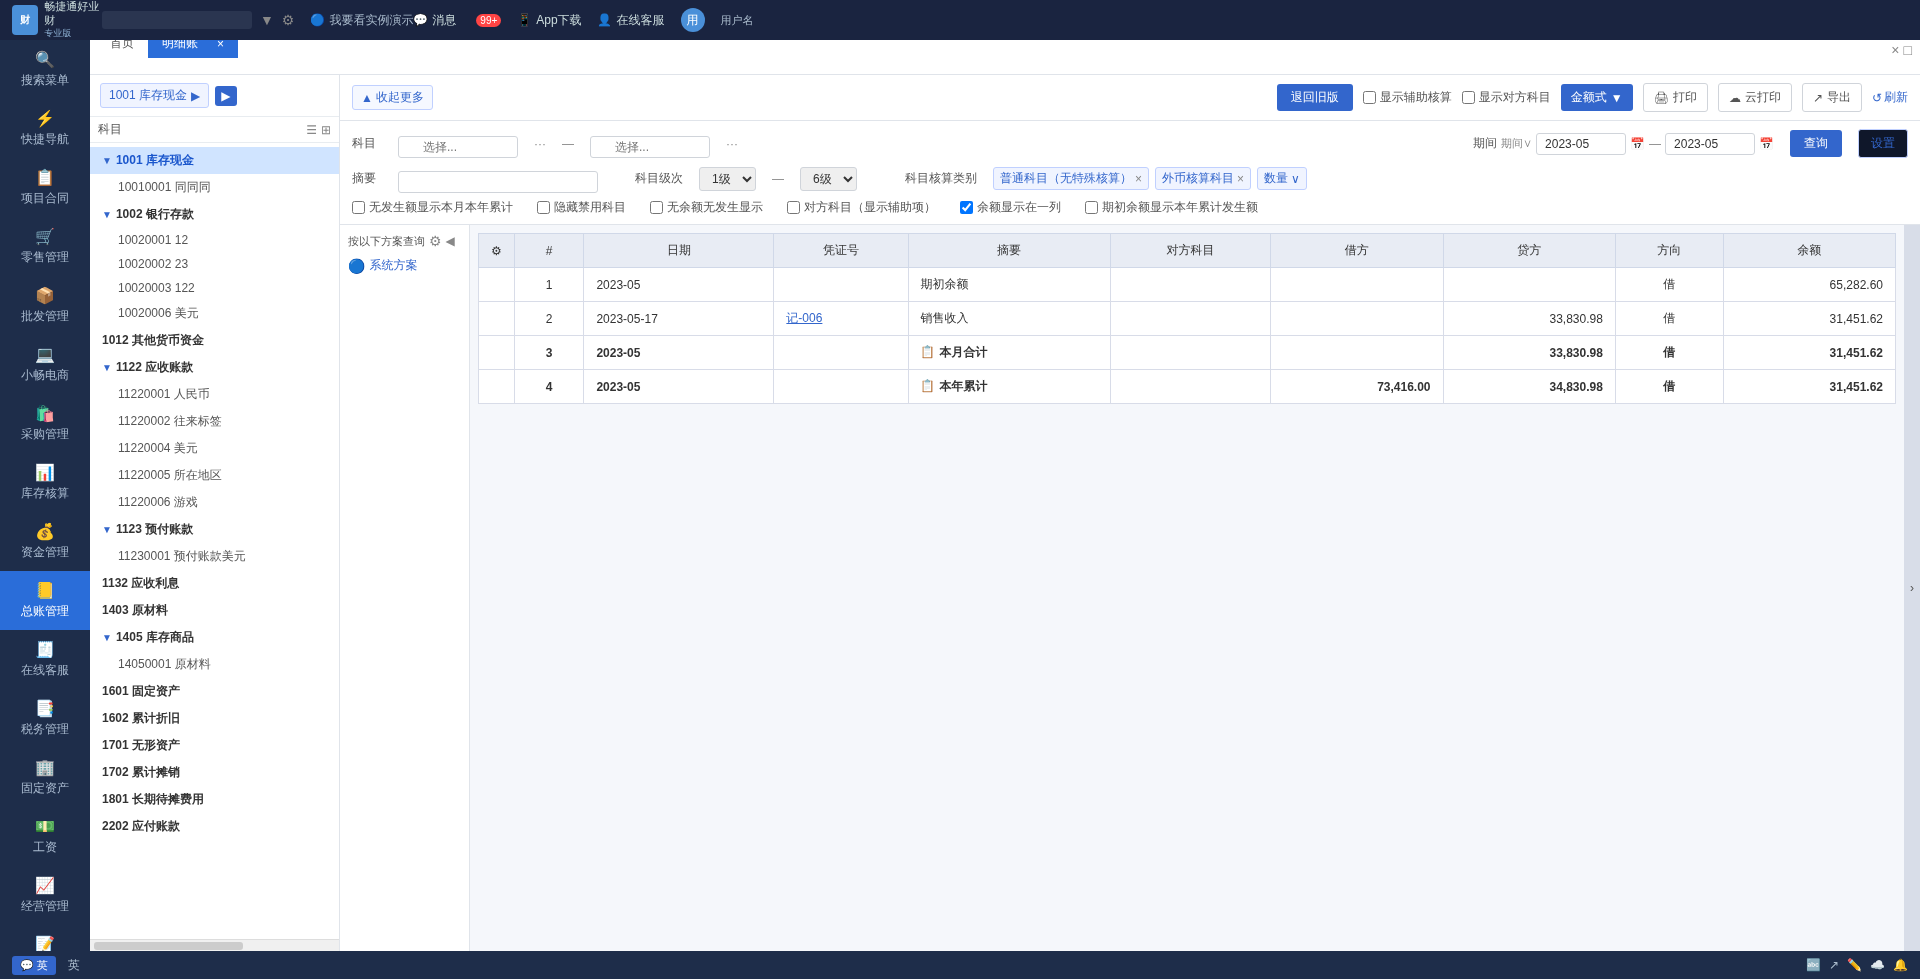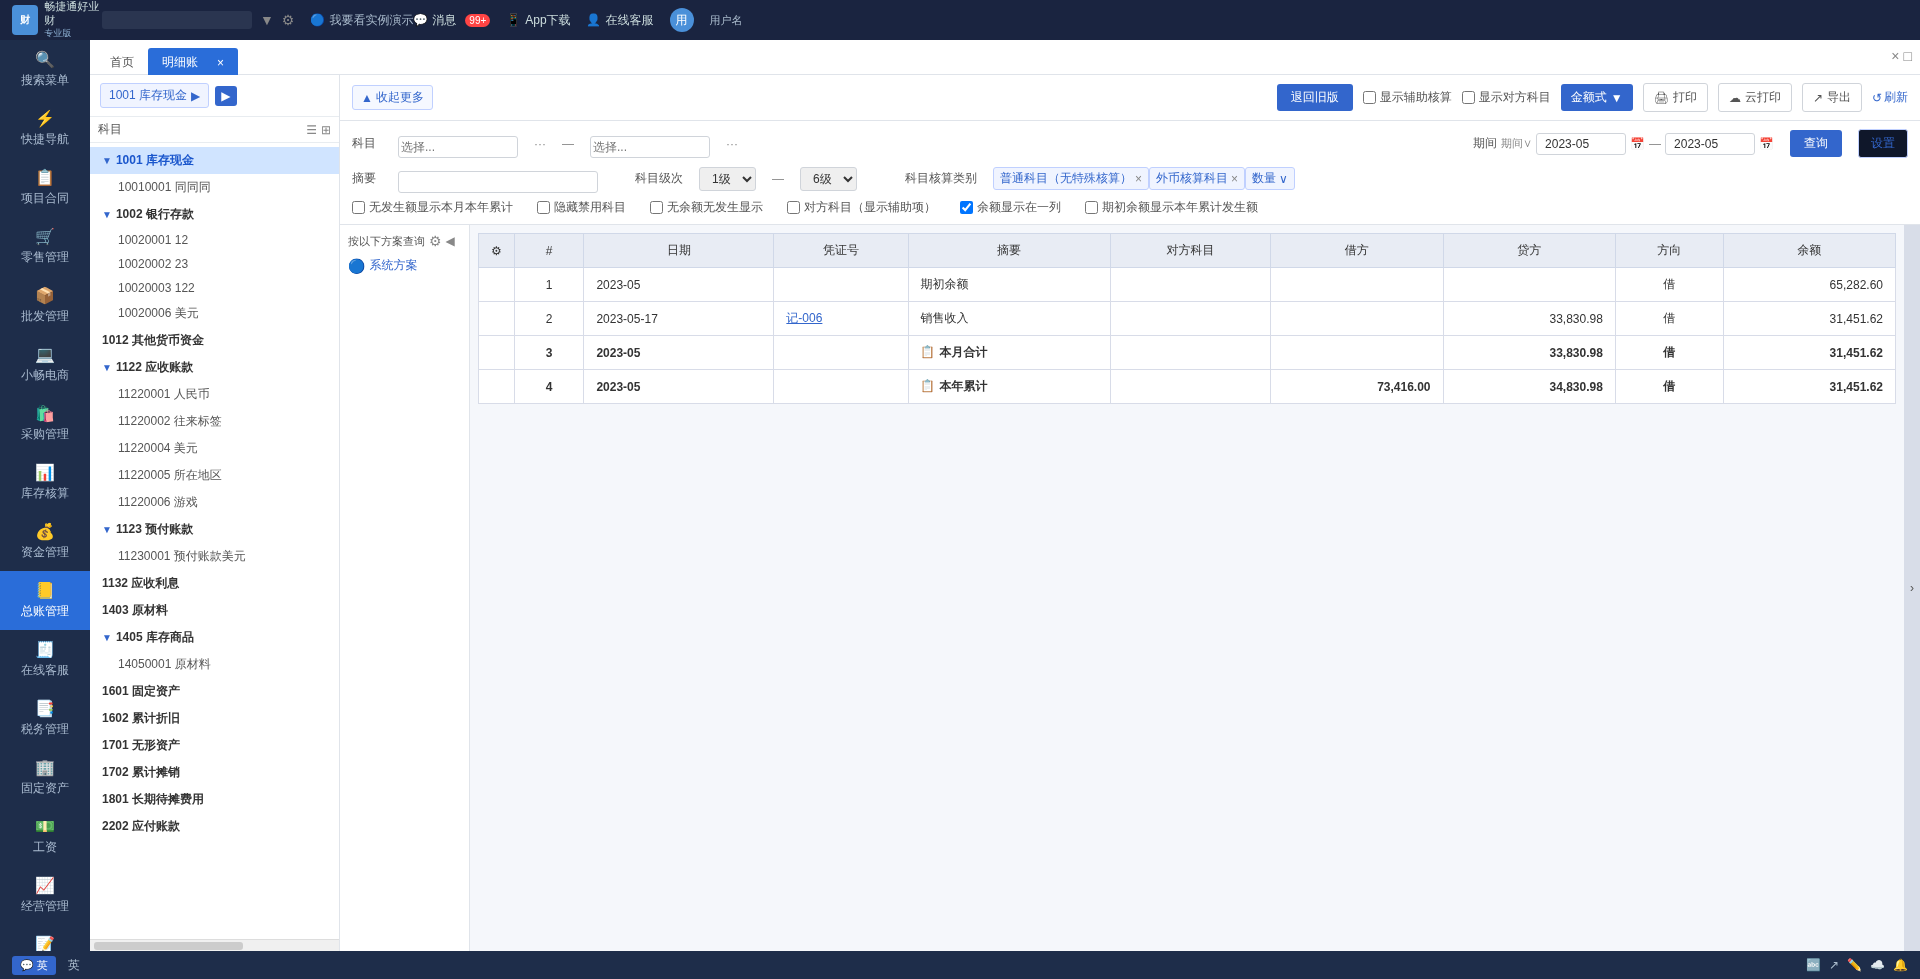--- a/index.html
+++ b/index.html
@@ -15,38 +15,38 @@
       color: #fff;
       flex-shrink: 0;
     }
     .top-header .logo { display: flex; align-items: center; gap: 6px; width: 90px; }
     .logo-icon { width: 30px; height: 30px; background: #4a90d9; border-radius: 4px; display: flex; align-items: center; justify-content: center; color: #fff; font-size: 10px; font-weight: bold; }
     .logo-text { font-size: 11px; color: #cdd; line-height: 1.2; }
     .logo-sub { font-size: 9px; color: #88aacc; }
     .header-search { background: #2a3550; border: none; border-radius: 3px; color: #aac; padding: 3px 8px; width: 150px; font-size: 11px; }
     .header-demo { color: #aabbcc; font-size: 12px; display: flex; align-items: center; gap: 4px; }
     .header-right { display: flex; align-items: center; gap: 16px; color: #cdd; font-size: 12px; }
-    .badge { background: #ff4444; color: #fff; border-radius: 8px; padding: 1px 4px; font-size: 10px; margin-left: 5px; }
+    .badge { background: #ff4444; color: #fff; border-radius: 8px; padding: 1px 4px; font-size: 10px; margin-left: 16px; }
     .header-btn { display: flex; align-items: center; gap: 4px; cursor: pointer; }
     .avatar { width: 24px; height: 24px; background: #4a90d9; border-radius: 50%; display: flex; align-items: center; justify-content: center; color: #fff; font-size: 10px; }
 
     
     .main-layout { display: flex; flex: 1; overflow: hidden; }
 
     
     .sidebar { width: 90px; background: #1e2d4a; color: #aabbd0; display: flex; flex-direction: column; flex-shrink: 0; }
     .sidebar-item { display: flex; flex-direction: column; align-items: center; padding: 10px 4px; cursor: pointer; font-size: 11px; gap: 3px; }
     .sidebar-item.active { background: #2a6dd9; color: #fff; }
     .sidebar-icon { font-size: 16px; }
 
     
     .content-area { flex: 1; display: flex; flex-direction: column; overflow: hidden; }
 
     
-    .tab-bar { background: #fff; height: 35px; display: flex; align-items: flex-start; border-bottom: 1px solid #e0e4ea; padding: 8px 8px; gap: 2px; flex-shrink: 0; }
+    .tab-bar { background: #fff; height: 35px; display: flex; align-items: flex-end; border-bottom: 1px solid #e0e4ea; padding: 16px 8px; gap: 2px; flex-shrink: 0; }
     .tab-home { padding: 6px 12px; color: #555; cursor: pointer; }
     .tab-item { display: flex; align-items: center; gap: 19px; padding: 6px 14px; background: #2a6dd9; color: #fff; border-radius: 3px 3px 0 0; cursor: pointer; }
     .tab-close { color: #fff; font-size: 12px; }
     .tab-bar-right { margin-left: auto; display: flex; gap: 4px; }
     .tab-bar-btn { color: #888; cursor: pointer; font-size: 14px; }
 
     
     .page-content { flex: 1; overflow: hidden; display: flex; }
 
     
@@ -79,29 +79,29 @@
     .btn-refresh { color: #3366cc; cursor: pointer; font-size: 12px; display: flex; align-items: center; gap: 2px; }
 
     
     .filter-area { background: #fff; padding: 8px 12px; border-bottom: 1px solid #e0e4ea; flex-shrink: 0; }
     .filter-query-btn { display: flex; align-items: center; gap: 4px; color: #3366cc; font-size: 12px; cursor: pointer; }
     .scheme-item { display: flex; align-items: center; gap: 4px; color: #3366cc; cursor: pointer; }
     .scheme-icon { color: #3366cc; font-size: 14px; }
 
     .filter-row { display: flex; align-items: center; gap: 16px; margin-bottom: 6px; flex-wrap: wrap; }
     .filter-label { color: #555; min-width: 30px; }
-    .filter-input { border: 1px solid #d0d4da; border-radius: 3px; padding: 3px 2px; color: #333; min-width: 120px; margin-top: 7px; }
+    .filter-input { border: 1px solid #d0d4da; border-radius: 3px; padding: 3px 24px; color: #333; min-width: 120px; margin-top: 7px; }
     .filter-date-group { display: flex; align-items: center; gap: 4px; }
     .filter-date-label { color: #555; }
     .filter-date-input { border: 1px solid #d0d4da; border-radius: 3px; padding: 3px 8px; color: #333; width: 90px; }
     .filter-select { border: 1px solid #d0d4da; border-radius: 3px; padding: 3px 8px; color: #333; }
     .filter-dash { color: #888; }
     .btn-query { background: #3366cc; color: #fff; border: none; border-radius: 3px; padding: 5px 14px; cursor: pointer; font-size: 12px; }
     .btn-settings { background: #0f172a; color: #3366cc; border: 1px solid #c0d0ff; border-radius: 3px; padding: 5px 12px; cursor: pointer; font-size: 12px; }
-    .filter-kemu { display: flex; align-items: center; }
+    .filter-kemu { display: flex; align-items: center; gap: 6px; }
     .filter-tag { background: #f0f4ff; border: 1px solid #c0d0ff; border-radius: 3px; padding: 2px 6px; color: #3366cc; font-size: 11px; display: flex; align-items: center; gap: 3px; }
     .filter-tag .remove { color: #888; cursor: pointer; }
 
     .filter-checkboxes { display: flex; align-items: center; gap: 24px; flex-wrap: wrap; }
     .filter-checkbox { display: flex; align-items: center; gap: 4px; color: #555; }
 
     
     .table-area { flex: 1; overflow-y: auto; padding: 8px; }
     .data-table { width: 100%; border-collapse: collapse; background: #fff; }
     .data-table th { background: #e8ecf4; padding: 8px 12px; text-align: center; color: #333; font-weight: normal; border: 1px solid #d0d8e8; font-size: 12px; }

